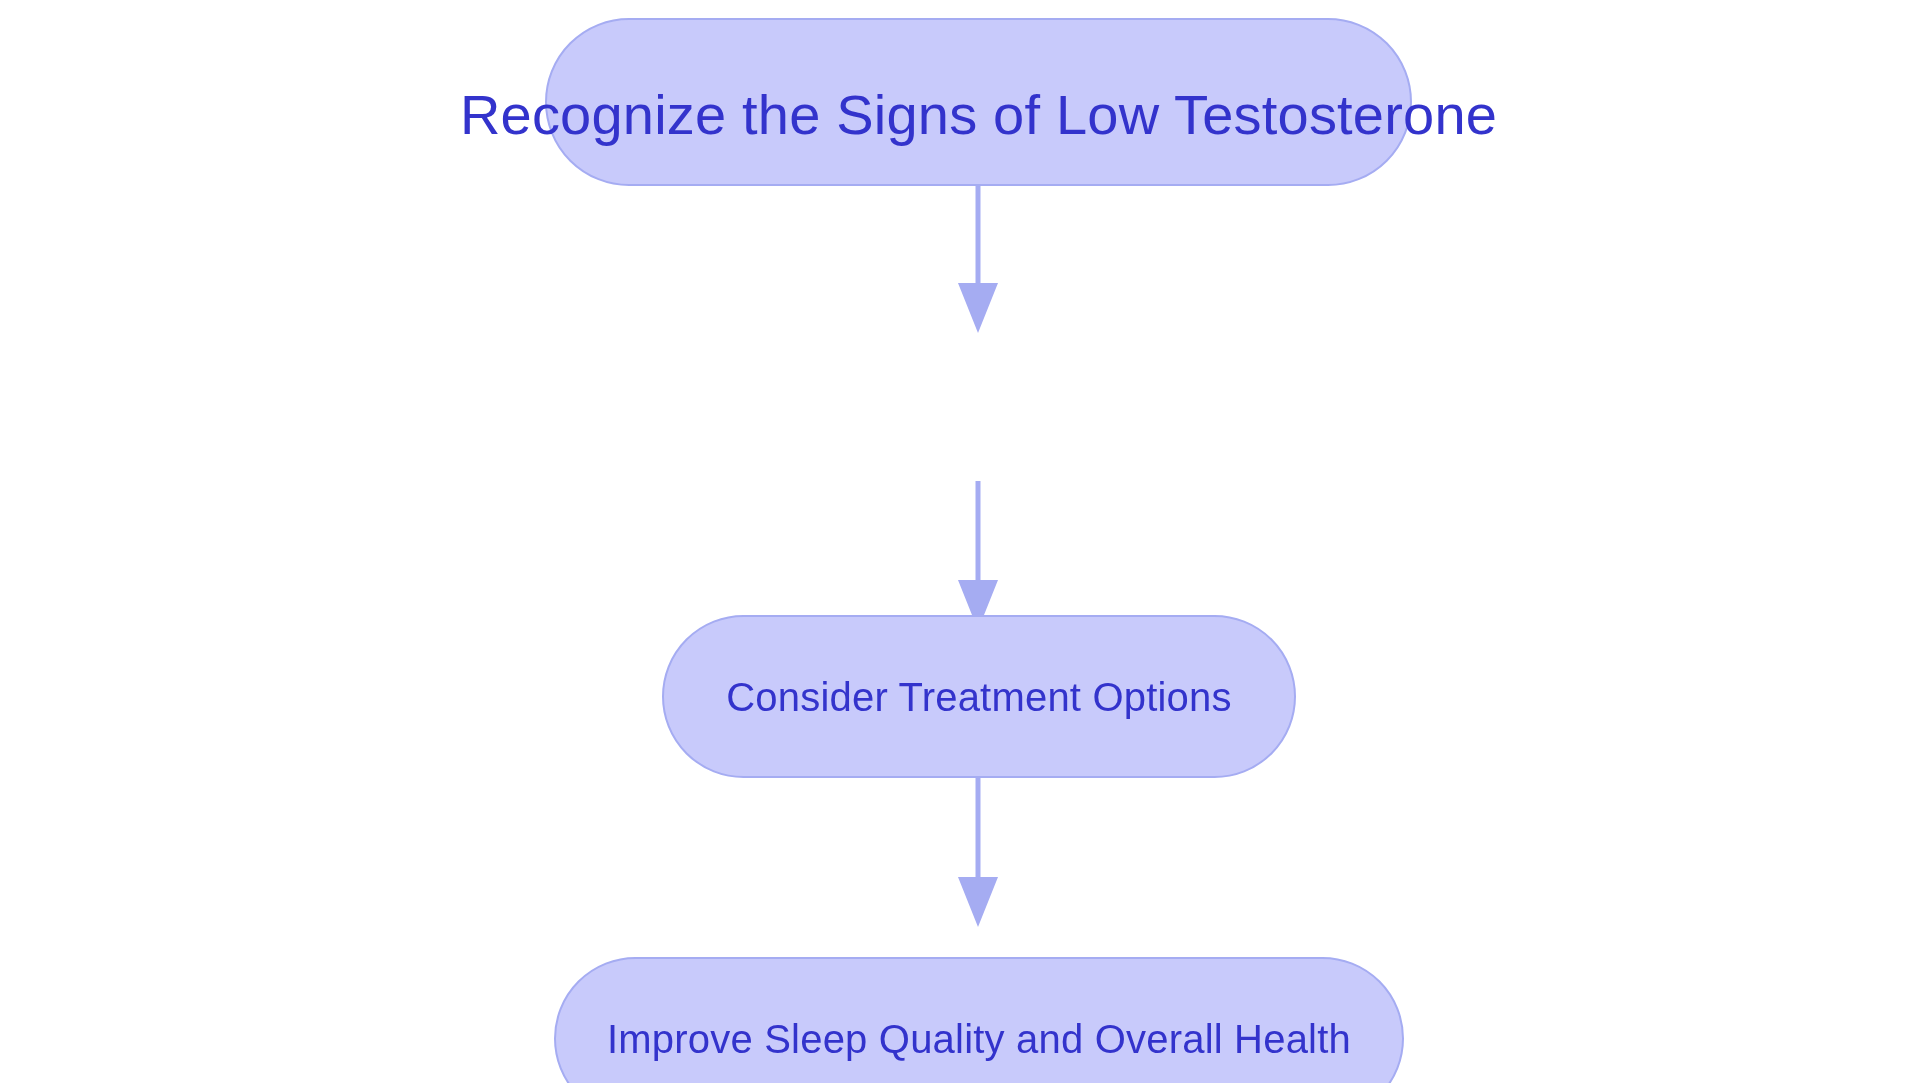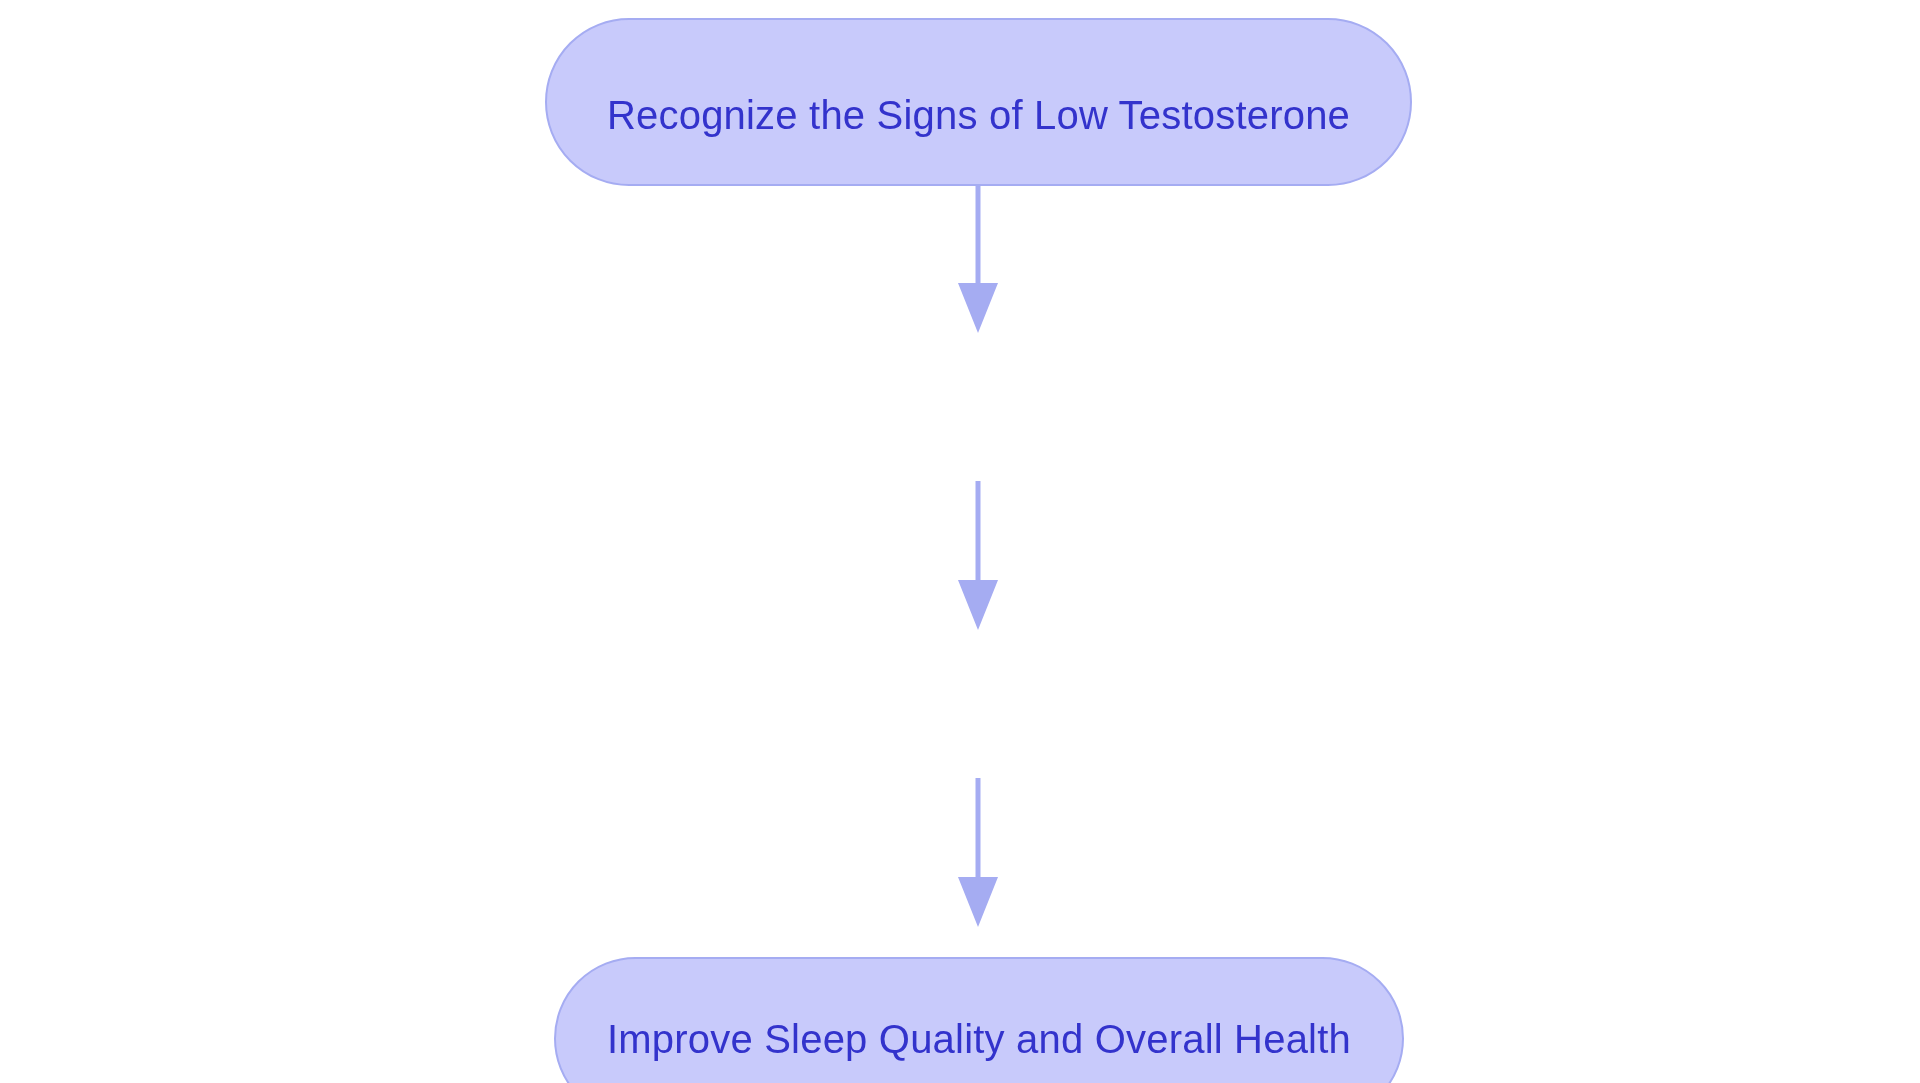--- a/index.html
+++ b/index.html
@@ -40,21 +40,21 @@
     font-family: "Liberation Sans", sans-serif;
     font-weight: 400;
     letter-spacing: 0.2px;
     line-height: 1;
   }
 
   
   #node-0 {
     left: 545px;  top: 18px;   width: 867px; height: 168px;
   }
-  #node-0 .node-label { font-size: 40px; margin-top: 25px; }
+  #node-0 .node-label { font-size: 56px; margin-top: 25px; }
 
   #node-1 {
     left: 697px;  top: 318px;  width: 563px; height: 163px;
   }
   #node-1 .node-label { font-size: 40px; }
 
   #node-2 {
     left: 662px;  top: 615px;  width: 634px; height: 163px;
   }
   #node-2 .node-label { font-size: 40px; }
@@ -97,18 +97,21 @@
     <g>
       <line x1="978" y1="778" x2="978" y2="882" stroke="#a5acf2" stroke-width="5" marker-end="url(#arrowhead)"></line>
     </g>
   </svg>
 
   <div class="node" id="node-0">
     <span class="node-label">Recognize the Signs of Low Testosterone</span>
   </div>
 
 
+  <div class="node" id="node-2">
+    <span class="node-label">Consider Treatment Options</span>
+  </div>
 
   <div class="node" id="node-3">
     <span class="node-label">Improve Sleep Quality and Overall Health</span>
   </div>
 
 </div>
 
 </body></html>

